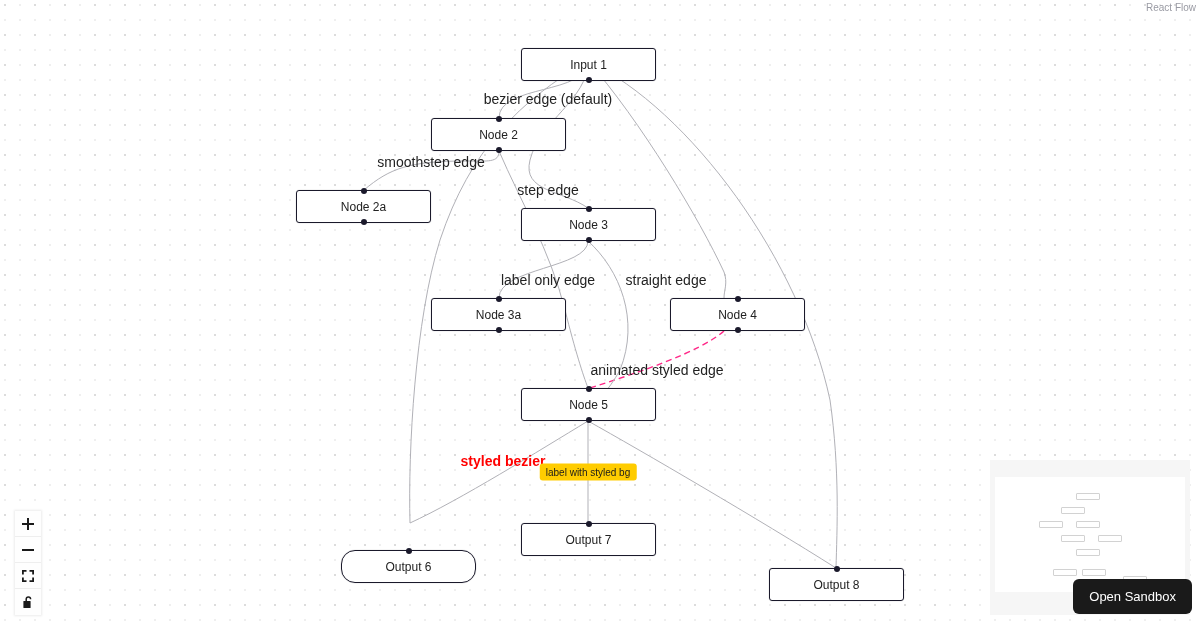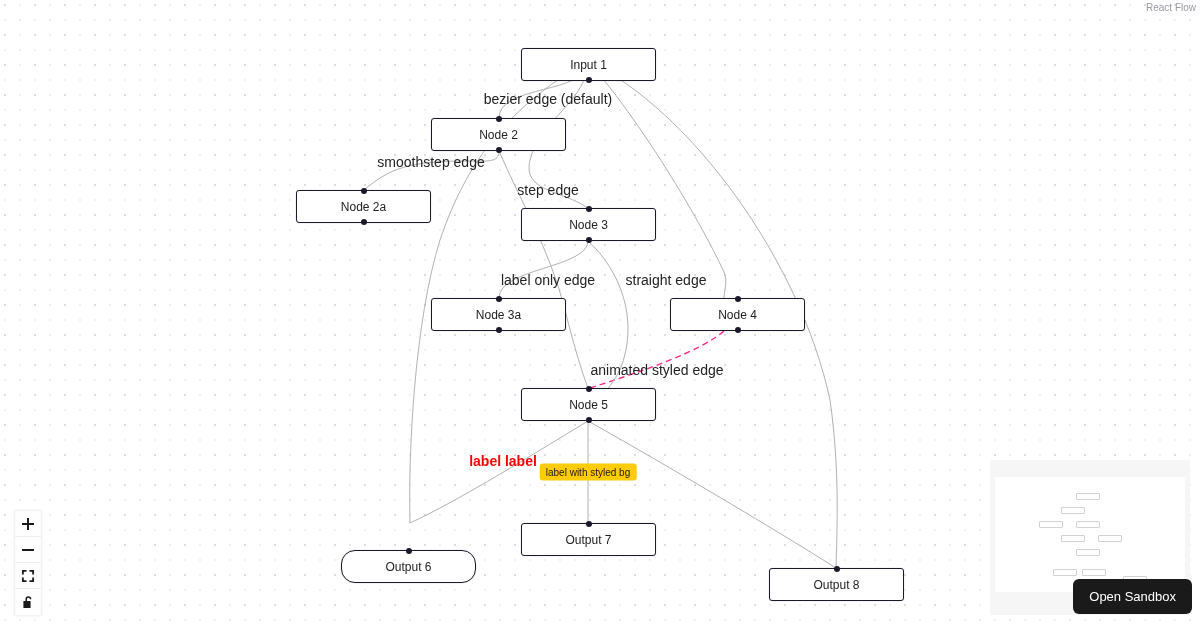--- a/index.html
+++ b/index.html
@@ -250,21 +250,21 @@
       </div>
     </div>
 
   <div id="edge-labels-layer">
       <div class="edge-label" style="left: 548px; top: 99px;">bezier edge (default)</div>
       <div class="edge-label" style="left: 431px; top: 162px;">smoothstep edge</div>
       <div class="edge-label" style="left: 548px; top: 190px;">step edge</div>
       <div class="edge-label" style="left: 548px; top: 280px;">label only edge</div>
       <div class="edge-label" style="left: 666px; top: 280px;">straight edge</div>
       <div class="edge-label" style="left: 657px; top: 362px; margin-top: 8px;">animated styled edge</div>
-      <div class="edge-label styled-red" style="left: 503px; top: 461px;">label label</div>
+      <div class="edge-label styled-red" style="left: 503px; top: 461px;">styled bezier</div>
       <div class="edge-label styled-bg" style="left: 588px; top: 472px;">label with styled bg</div>
     </div>
 
   <div id="attribution">React Flow</div>
 
   <div id="controls">
     <div class="ctrl-btn">
       <svg width="12" height="12" viewBox="0 0 12 12">
         <rect x="5" y="0" width="2" height="12" fill="#1a1a1a"></rect>
         <rect x="0" y="5" width="12" height="2" fill="#1a1a1a"></rect>

